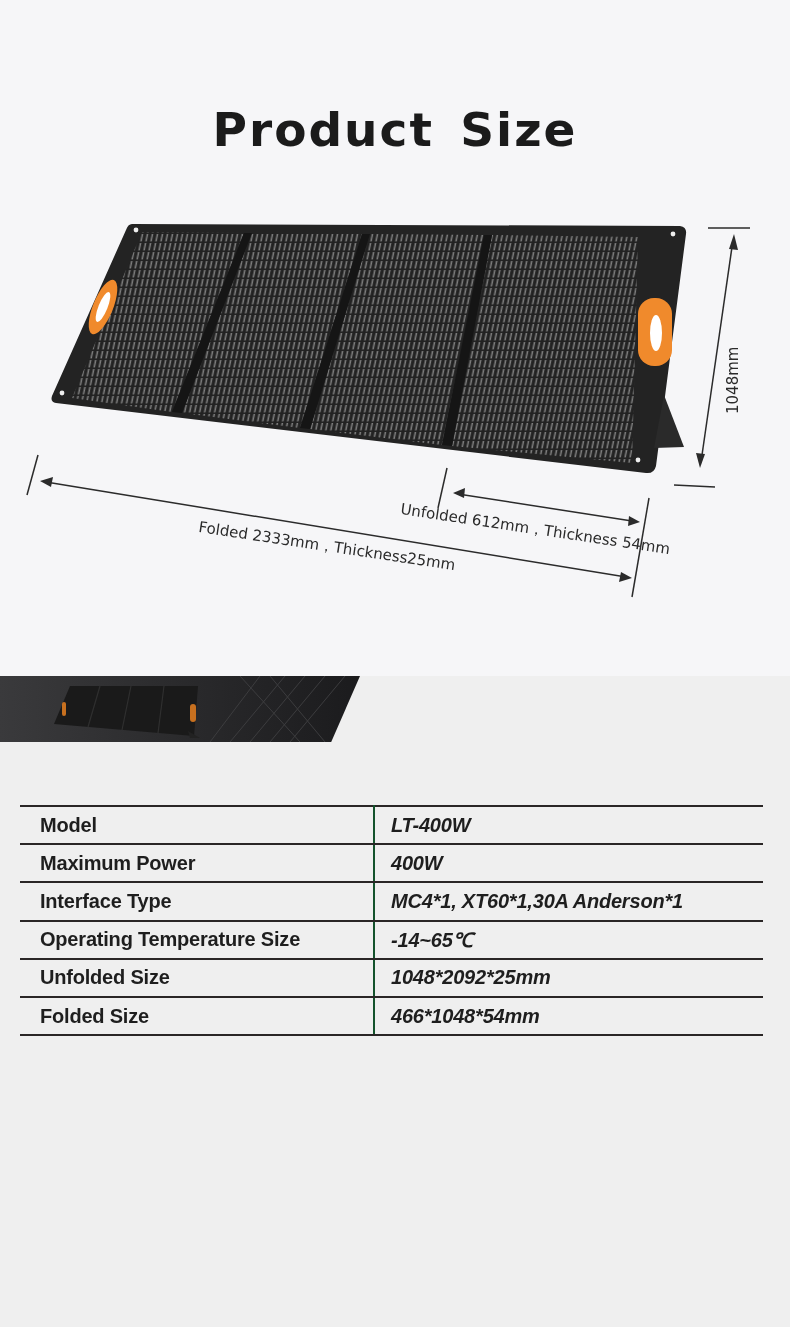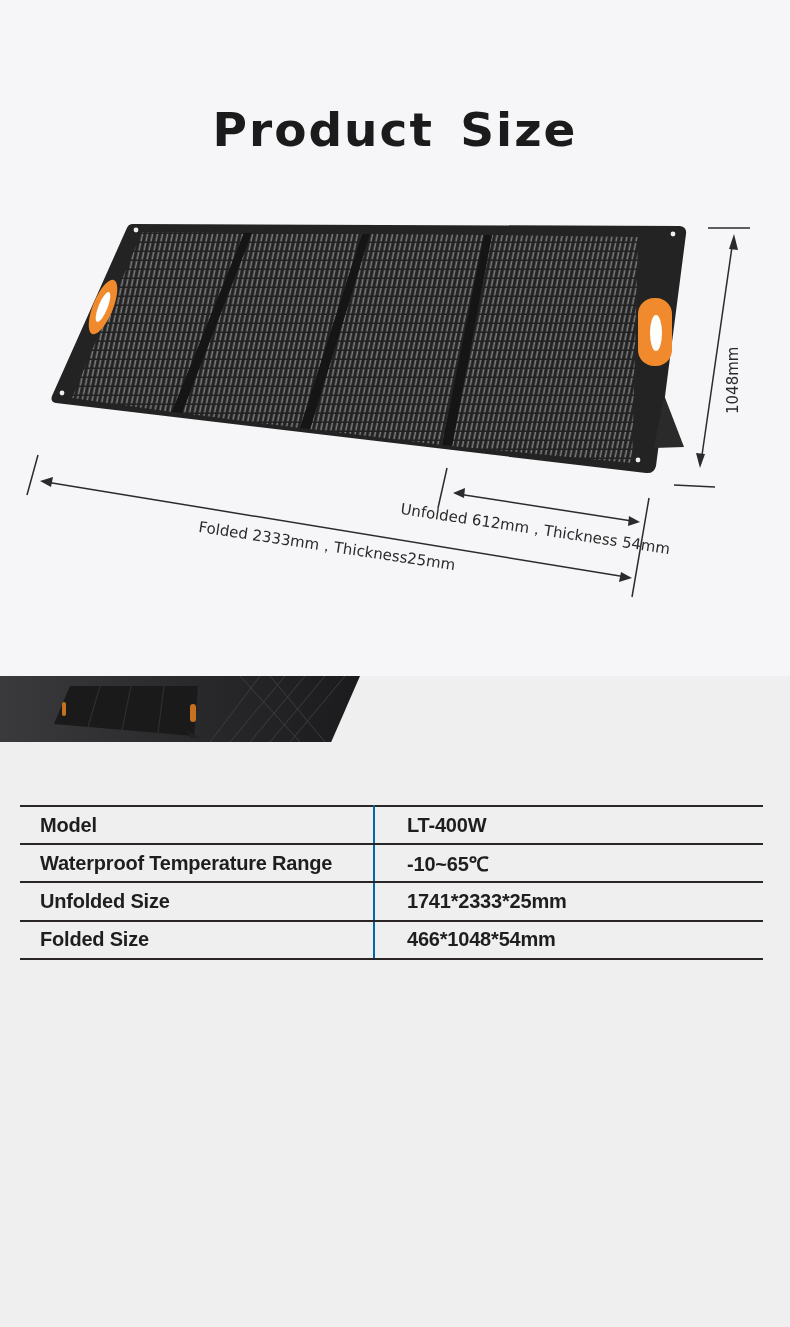--- a/index.html
+++ b/index.html
@@ -70,24 +70,25 @@
       border-bottom: 2px solid #2a2626;
       font-size: 20px;
       font-weight: bold;
       color: #1e1e1e;
       padding: 0 0 0 20px;
       vertical-align: middle;
       letter-spacing: -0.2px;
     }
     .spec-table td.label-cell {
       width: 333px;
-      border-right: 2px solid #0369a1;
+      border-right: 2px solid #14532d;
     }
     .spec-table td.value-cell {
-      padding-left: 32px;
+      padding-left: 16px;
+      font-style: italic;
     }
   </style>
 </head>
 <body>
 
 <div class="top-section">
   <div class="page-title">Product Size</div>
 
   <svg class="diagram-svg" width="790" height="676" viewBox="0 0 790 676">
     <defs>
@@ -181,25 +182,33 @@
   </div>
 </div>
 
 <table class="spec-table">
   <tbody>
     <tr>
       <td class="label-cell">Model</td>
       <td class="value-cell">LT-400W</td>
     </tr>
     <tr>
-      <td class="label-cell">Waterproof Temperature Range</td>
-      <td class="value-cell">-10~65℃</td>
+      <td class="label-cell">Maximum Power</td>
+      <td class="value-cell">400W</td>
+    </tr>
+    <tr>
+      <td class="label-cell">Interface Type</td>
+      <td class="value-cell">MC4*1, XT60*1,30A Anderson*1</td>
+    </tr>
+    <tr>
+      <td class="label-cell">Operating Temperature Size</td>
+      <td class="value-cell">-14~65℃</td>
     </tr>
     <tr>
       <td class="label-cell">Unfolded Size</td>
-      <td class="value-cell">1741*2333*25mm</td>
+      <td class="value-cell">1048*2092*25mm</td>
     </tr>
     <tr>
       <td class="label-cell">Folded Size</td>
       <td class="value-cell">466*1048*54mm</td>
     </tr>
   </tbody>
 </table>
 
 </body></html>

